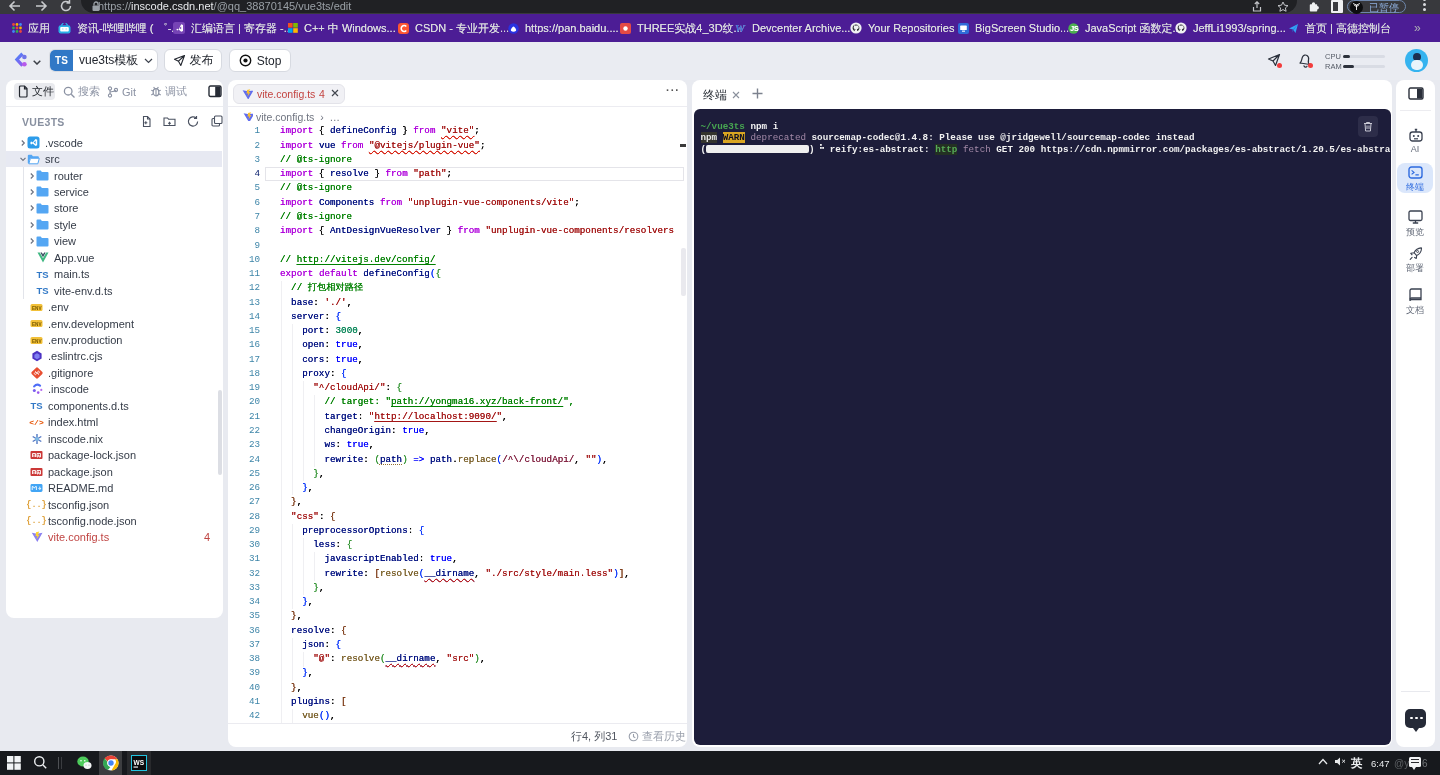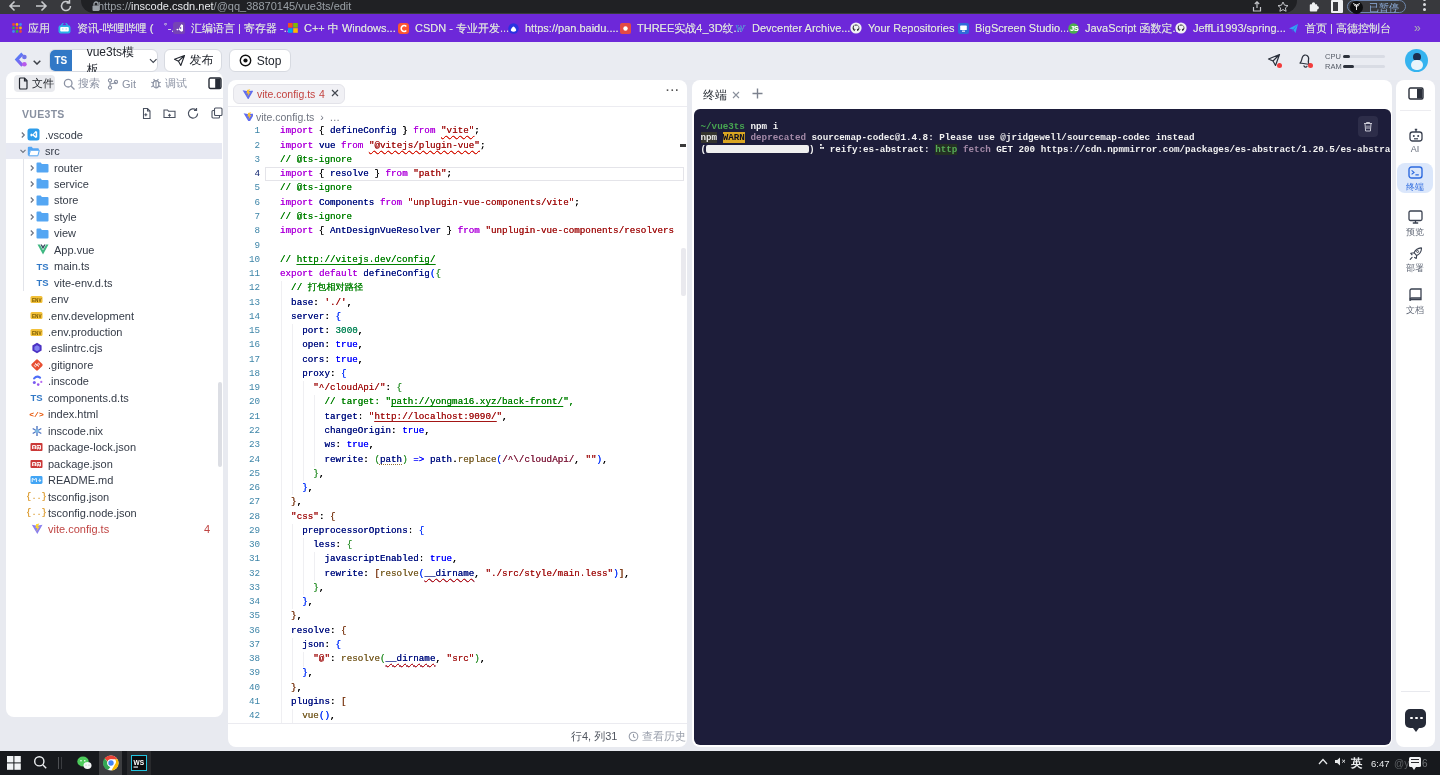--- a/index.html
+++ b/index.html
@@ -4,21 +4,21 @@
 *{margin:0;padding:0;box-sizing:border-box}
 html,body{width:1440px;height:775px;overflow:hidden}
 body{font-family:"Liberation Sans",sans-serif;position:relative;background:#e8eaf0}
 .ab{position:absolute}
 svg{display:block}
 
 #topbar{left:0;top:0;width:1440px;height:14px;background:#38393d}
 #omnibox{left:81px;top:-12px;width:1216px;height:25px;border-radius:13px;background:#202124}
 .urltxt{font-size:11px;color:#9aa0a6;white-space:nowrap}
 .urltxt b{color:#e8eaed;font-weight:400}
-#bmbar{left:0;top:14px;width:1440px;height:28px;background:#6d28d9}
+#bmbar{left:0;top:14px;width:1440px;height:28px;background:#4c1d95}
 .bk{position:absolute;top:0;height:28px;display:flex;align-items:center;font-size:11px;color:#d9dbde;white-space:nowrap;text-shadow:0 0 0.35px}
 .bk .bi{margin-right:6px;flex:0 0 auto}
 
 #apphead{left:0;top:42px;width:1440px;height:38px;background:#eaecf2}
 .hbtn{position:absolute;top:7px;height:23px;background:#fff;border:1px solid #d7dae1;border-radius:6px;display:flex;align-items:center;font-size:12px;color:#23272f}
 
 .panel{position:absolute;background:#fff;border-radius:8px}
 
 .stab{position:absolute;top:3px;height:17px;display:flex;align-items:center;font-size:11px;color:#8b92a3}
 .stab svg{margin-right:3px}
@@ -31,21 +31,21 @@
 .ed-b1{color:#0431fa}.ed-b2{color:#319331}.ed-b3{color:#7b3814}.ed-rx{color:#811f3f}
 .sq{text-decoration:underline;text-decoration-style:wavy;text-decoration-color:#e51400;text-decoration-thickness:1px;text-underline-offset:2px}
 .lg{text-decoration:underline;text-decoration-color:#008000;text-underline-offset:2px}
 .lr{text-decoration:underline;text-decoration-color:#a31515;text-underline-offset:2px}
 .dt{text-decoration:underline;text-decoration-style:dotted;text-decoration-color:#937031;text-underline-offset:2px}
 #code,#gutter{font-family:"Liberation Mono",monospace;font-size:9.25px;line-height:14.268px;white-space:pre}
 #code{text-shadow:0 0 0.45px}
 #gutter{text-align:right;color:#3d85a8}
 
 #term{font-family:"Liberation Mono",monospace;font-size:9.25px;line-height:10.75px;white-space:pre;font-weight:bold;color:#f2f2f2}
-.tg{color:#47a651}.tdim{color:#a48aa8;font-weight:bold}
+.tg{color:#47a651}.tdim{color:#a48aa8;font-weight:normal}
 
 .rlbl{position:absolute;width:100%;text-align:center;font-size:9px;color:#646b79}
 
 #taskbar{left:0;top:751px;width:1440px;height:24px;background:#17191d}
 </style></head><body>
 <div id="topbar" class="ab">
 <svg class="ab" style="left:8px;top:-1px" width="14" height="14" viewBox="0 0 14 14">
       <path d="M12 7H2M6.5 2.5L2 7l4.5 4.5" stroke="#c8cacd" stroke-width="1.6" fill="none"></path>
     </svg>
 <svg class="ab" style="left:34px;top:-1px" width="14" height="14" viewBox="0 0 14 14">
@@ -188,21 +188,21 @@
       </defs>
       <path d="M8.3.6L1.7 7.5l6.6 7.3 2.4-2.4-4.6-4.9 4.6-4.6z" fill="url(#lgi)"></path>
       <circle cx="11.4" cy="5" r="2.3" fill="#6f74e8"></circle>
       <circle cx="11.4" cy="12.3" r="2.3" fill="#b75bea"></circle>
     </svg>
 <svg class="ab" style="left:33px;top:17.5px" width="8" height="5" viewBox="0 0 8 5">
       <path d="M0.7 0.7L4 4l3.3-3.3" stroke="#3c4048" stroke-width="1.5" fill="none"></path>
     </svg>
 <div class="hbtn" style="left:49px;width:109px;padding:0">
       <div style="width:23px;height:21px;background:#3178c6;border-radius:5px 0 0 5px;color:#fff;font-weight:bold;font-size:10px;display:flex;align-items:center;justify-content:center">TS</div>
-      <span style="margin-left:15px">vue3ts模板</span>
+      <span style="margin-left:6px">vue3ts模板</span>
       <svg style="margin-left:6px" width="9" height="6" viewBox="0 0 9 6">
         <path d="M1 1l3.5 3.5L8 1" stroke="#3d434e" stroke-width="1.2" fill="none"></path>
       </svg>
     </div>
 <div class="hbtn" style="left:164px;width:58px;justify-content:center"><svg width="13" height="13" viewBox="0 0 13 13" style="margin-right:4px">
         <path d="M11.5 1.5L5.5 7.2M11.5 1.5L7.8 11.5 5.5 7.2 1.5 5.3z" stroke="#23272f" stroke-width="1.1" fill="none" stroke-linejoin="round"></path>
       </svg>发布</div>
 <div class="hbtn" style="left:229px;width:62px;justify-content:center"><svg width="13" height="13" viewBox="0 0 13 13" style="margin-right:5px">
         <circle cx="6.5" cy="6.5" r="5.2" stroke="#111" stroke-width="1.4" fill="none"></circle>
         <circle cx="6.5" cy="6.5" r="2.1" fill="#111"></circle>
@@ -219,21 +219,21 @@
 <div class="ab" style="left:1343px;top:12.5px;width:42px;height:3.5px;border-radius:2px;background:#d9dce4"></div>
 <div class="ab" style="left:1343px;top:12.5px;width:7px;height:3.5px;border-radius:2px;background:#2c313b"></div>
 <div class="ab" style="left:1325px;top:20px;font-size:7.5px;color:#555b66">RAM</div>
 <div class="ab" style="left:1343px;top:22.5px;width:42px;height:3.5px;border-radius:2px;background:#d9dce4"></div>
 <div class="ab" style="left:1343px;top:22.5px;width:11px;height:3.5px;border-radius:2px;background:#2c313b"></div>
 <div class="ab" style="left:1405px;top:7px;width:23px;height:23px;border-radius:50%;background:#35b3ef;overflow:hidden">
       <div style="position:absolute;left:8px;top:4px;width:8px;height:8px;border-radius:50%;background:#1d3050"></div>
       <div style="position:absolute;left:6px;top:11px;width:12px;height:10px;border-radius:5px;background:#e8f4fb"></div>
     </div>
 </div>
-<div class="panel" style="left:6px;top:72px;width:217px;height:645px;overflow:hidden">
+<div class="panel" style="left:6px;top:80px;width:217px;height:538px;overflow:hidden">
 <div style="position:absolute;left:8px;top:2.5px;width:41px;height:17px;background:#e9eaee;border-radius:4px"></div>
 <div class="stab" style="left:11px;color:#1d2127"><svg width="12" height="13" viewBox="0 0 12 13">
         <path d="M3.5 1h4L10 3.5V11a1 1 0 0 1-1 1H3.5a1 1 0 0 1-1-1V2a1 1 0 0 1 1-1z" stroke="#23272f" stroke-width="1.2" fill="none"></path>
         <path d="M7.5 1v2.8H10" stroke="#23272f" stroke-width="1.2" fill="none"></path>
       </svg>文件</div>
 <div class="stab" style="left:57px"><svg width="12" height="12" viewBox="0 0 12 12">
         <circle cx="5.2" cy="5.2" r="3.8" stroke="#8b92a3" stroke-width="1.3" fill="none"></circle>
         <path d="M8.2 8.2L11.5 11.5" stroke="#8b92a3" stroke-width="1.3"></path>
       </svg>搜索</div>
 <div class="stab" style="left:101px"><svg width="12" height="12" viewBox="0 0 12 12">

